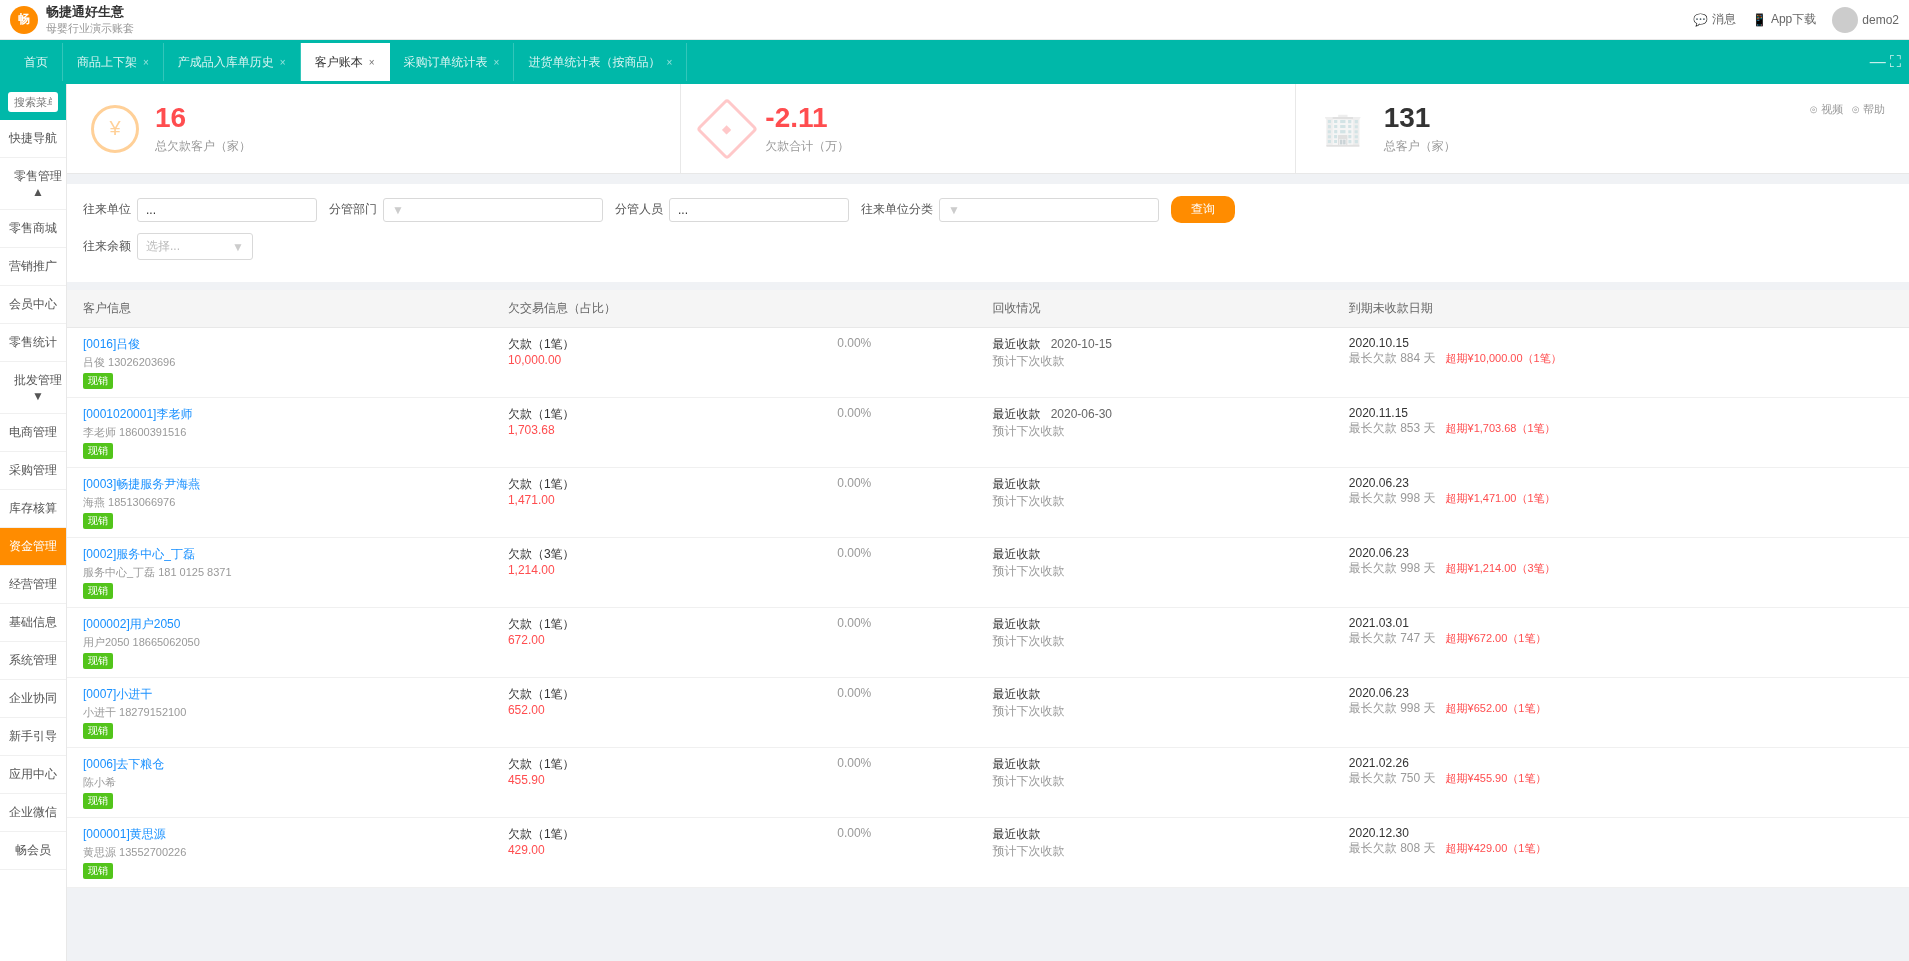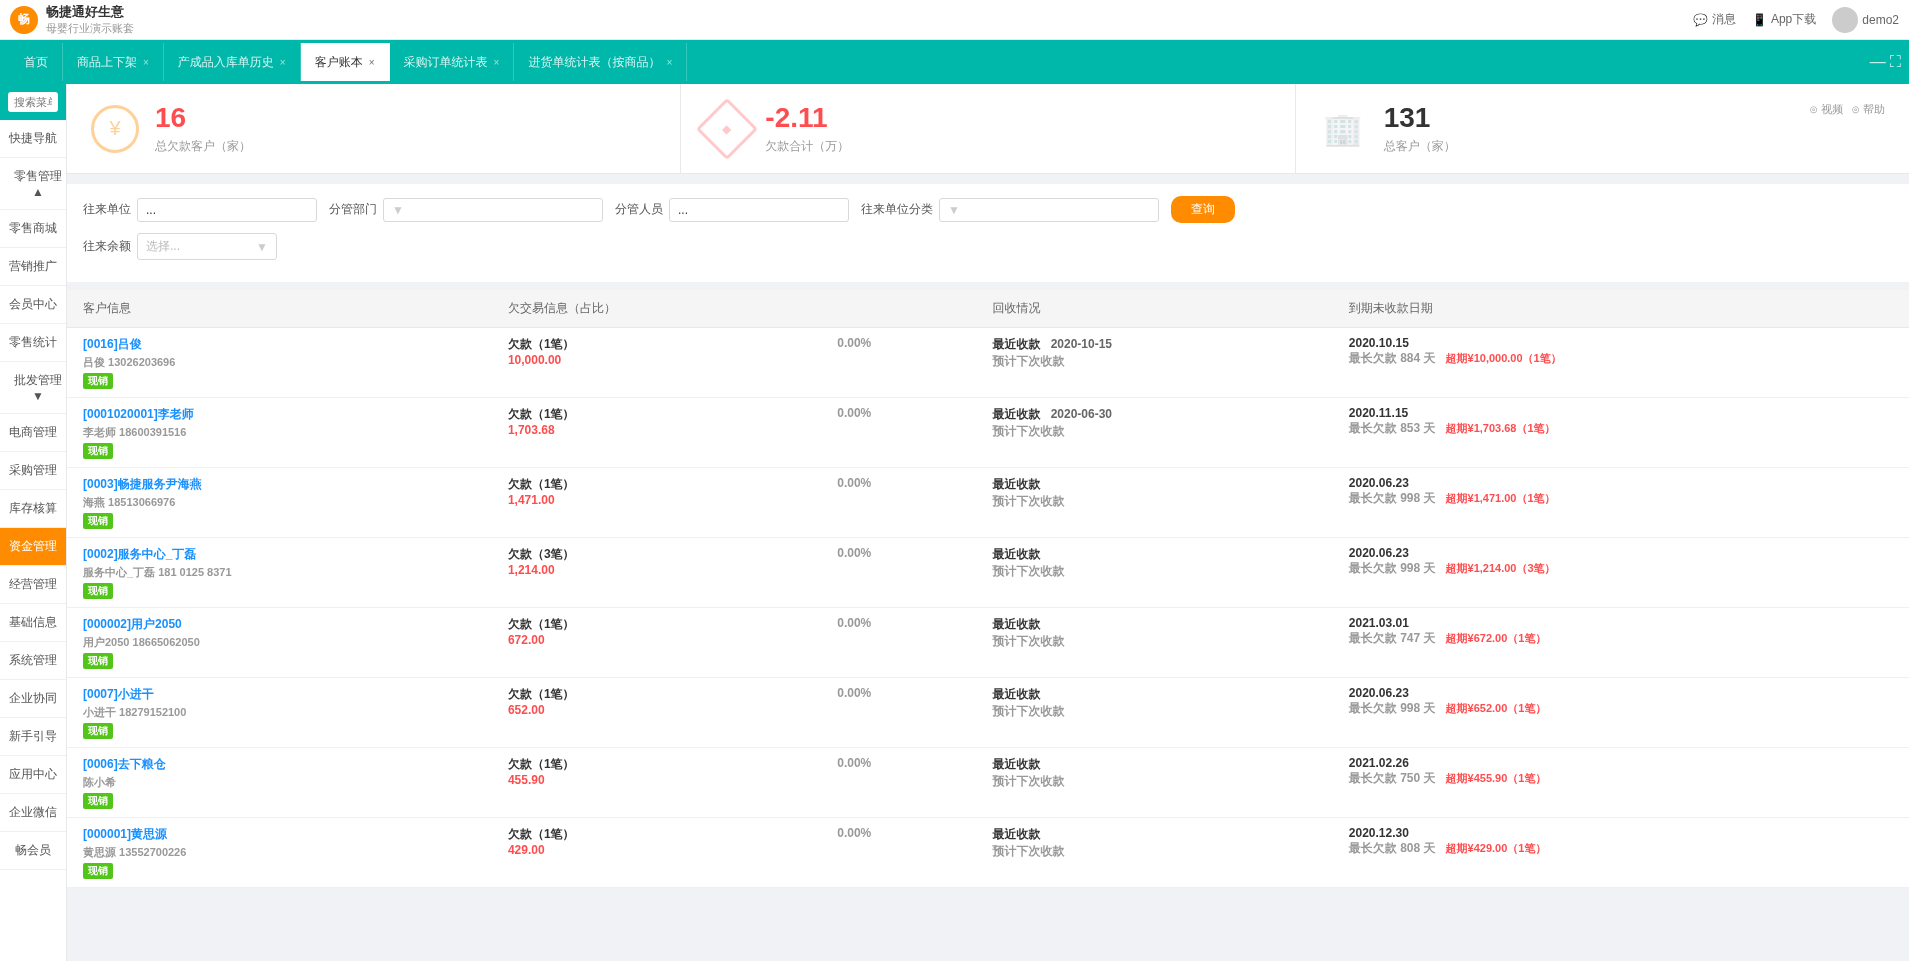--- a/index.html
+++ b/index.html
@@ -98,21 +98,21 @@
     
     
     .data-table { width: 100%; background: #fff; border-collapse: collapse; }
     .data-table thead tr { background: #f5f5f5; }
     .data-table th {
       padding: 10px 16px; font-size: 12px; color: #666; text-align: left;
       border-bottom: 1px solid #e8e8e8; font-weight: normal;
     }
     .data-table td {
       padding: 8px 16px; font-size: 12px; color: #333;
-      border-bottom: 1px solid #f0f0f0; vertical-align: top; font-weight: bold;
+      border-bottom: 1px solid #f0f0f0; vertical-align: top;
     }
     
     .customer-name { color: #1890ff; cursor: pointer; font-size: 12px; }
     .customer-sub { color: #999; font-size: 11px; margin-top: 2px; }
     .tag-green {
       display: inline-block; background: #52c41a; color: #fff; font-size: 10px;
       padding: 1px 5px; border-radius: 2px; margin-top: 3px;
     }
     .amount-red { color: #ff4d4f; font-size: 12px; }
     .overdue-red { color: #ff4d4f; font-size: 11px; cursor: pointer; }
@@ -272,21 +272,21 @@
           <span class="filter-label">往来单位分类</span>
           <div class="filter-input" style="width:220px">
             <span style="color:#ccc">▼</span>
           </div>
         </div>
         <button class="btn-search">查询</button>
       </div>
       <div class="filter-row">
         <div class="filter-item">
           <span class="filter-label">往来余额</span>
-          <div class="filter-input" style="width:140px">
+          <div class="filter-input" style="width:116px">
             <span style="color:#bbb">选择...</span>
             <span style="color:#ccc">▼</span>
           </div>
         </div>
       </div>
     </div>
 
 
     <table class="data-table">
       <thead>

